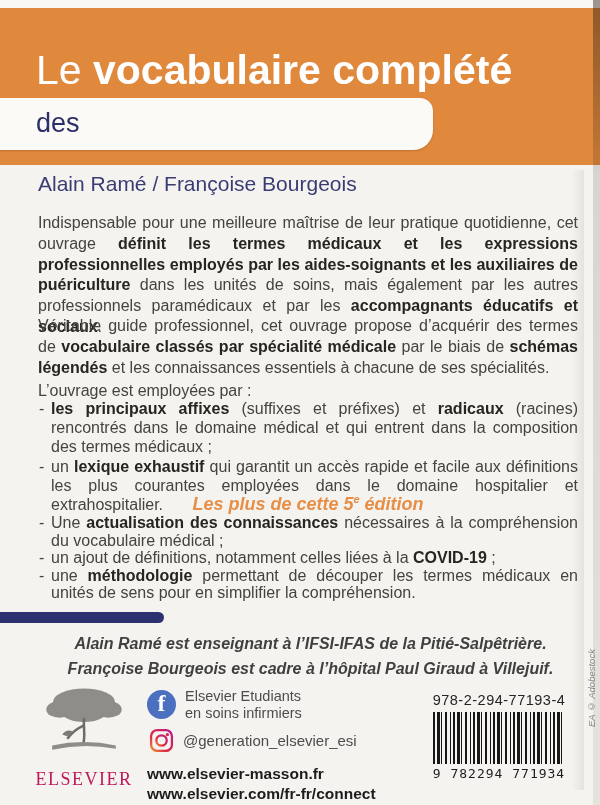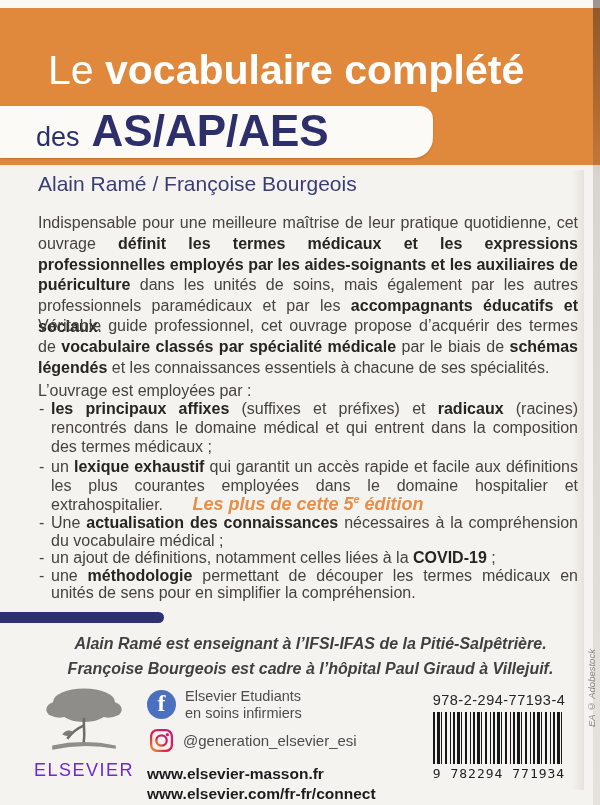--- a/index.html
+++ b/index.html
@@ -5,24 +5,24 @@
   html,body{margin:0;padding:0;}
   body{
     width:600px;height:805px;position:relative;overflow:hidden;
     background:#f5f3ef;
     font-family:"Liberation Sans",sans-serif;
   }
   .page{position:absolute;inset:0;}
   .top-strip{position:absolute;top:0;left:0;right:0;height:8px;background:#f9f8f4;}
   .orange-band{position:absolute;top:8px;left:0;width:100%;height:157px;background:#e0883c;}
   .title{position:absolute;left:36px;top:38px;font-size:41px;line-height:48px;color:#ffffff;white-space:nowrap;}
-  .t-light{font-weight:400;margin-left:12px;}
+  .t-light{font-weight:400;}
   .t-bold{font-weight:700;}
   .banner{
-    position:absolute;left:0;top:98px;width:433px;height:52px;background:#fbfaf6;
+    position:absolute;left:0;top:90px;width:433px;height:52px;background:#fbfaf6;
     border-radius:0 13px 20px 0;display:flex;align-items:baseline;gap:12px;
     padding-left:36px;box-sizing:border-box;box-shadow:0 1px 2px rgba(90,50,10,0.25);
   }
   .s-des{font-size:27px;line-height:50px;color:#2d2f6b;font-weight:400;}
   .s-main{font-size:44px;line-height:50px;color:#2d2f6b;font-weight:700;}
   .authors{position:absolute;left:38px;top:172px;font-size:21px;color:#3a3c74;}
   .body-p,.intro,.bullets{
     position:absolute;left:38px;width:540px;margin:0;padding:0;
     font-size:16px;line-height:20.8px;color:#45433f;text-align:justify;
   }
@@ -43,21 +43,21 @@
   .b2{top:514px;}
   .b2 li{line-height:17.6px;}
   .navy-bar{position:absolute;left:0;top:612px;width:164px;height:11px;background:#2e3170;border-radius:0 6px 6px 0;}
   .bio{
     position:absolute;left:38px;top:631px;width:545px;
     font-size:16px;font-style:italic;font-weight:600;color:#404040;line-height:25px;text-align:center;
   }
   
   .logo-block{position:absolute;left:32px;top:686px;width:104px;text-align:center;}
   .tree{width:94px;height:72px;display:block;margin:0 auto;}
-  .wordmark{font-family:Liberation Sans, sans-serif;font-size:18px;letter-spacing:1.5px;color:#6d28d9;margin-top:2px;}
+  .wordmark{font-family:Liberation Serif, serif;font-size:18px;letter-spacing:1.5px;color:#be185d;margin-top:11px;}
   .social{position:absolute;left:147px;top:688px;width:260px;}
   .row{display:flex;align-items:center;gap:9px;}
   .fb-icon{
     width:29px;height:29px;border-radius:50%;background:#4a70bf;color:#fff;flex:0 0 29px;
     display:flex;align-items:flex-end;justify-content:center;
     font-family:"Liberation Serif",serif;font-weight:700;font-size:24px;line-height:31px;overflow:hidden;
   }
   .fb-text{font-size:14.5px;color:#4c4c4c;line-height:16.5px;text-align:left;}
   .ig-row{margin-top:7px;}
   .ig-icon{width:25px;height:25px;margin-left:2px;flex:0 0 25px;}
@@ -95,21 +95,20 @@
 <div class="page">
 
   <div class="top-strip"></div>
 
   <header class="orange-band">
     <div class="title">
       <span class="t-light">Le </span><span class="t-bold">vocabulaire complété</span>
     </div>
     <div class="banner">
       <span class="s-des">des</span>
-      <span class="s-main">AS/AP/AES</span>
     </div>
   </header>
 
   <div class="authors">Alain Ramé / Françoise Bourgeois</div>
 
   <p class="body-p p1"><span>Indispensable pour une meilleure maîtrise de leur pratique quotidienne, cet ouvrage </span><span class="b">définit les termes médicaux et les expressions professionnelles employés par les aides-soignants et les auxiliaires de puériculture</span><span> dans les unités de soins, mais également par les autres professionnels paramédicaux et par les </span><span class="b">accompagnants éducatifs et sociaux</span><span>.</span></p>
 
   <p class="body-p p2"><span>Véritable guide professionnel, cet ouvrage propose d’acquérir des termes de </span><span class="b">vocabulaire classés par spécialité médicale</span><span> par le biais de </span><span class="b">schémas légendés</span><span> et les connaissances essentiels à chacune de ses spécialités.</span></p>
 
   <p class="intro">L’ouvrage est employées par :</p>

